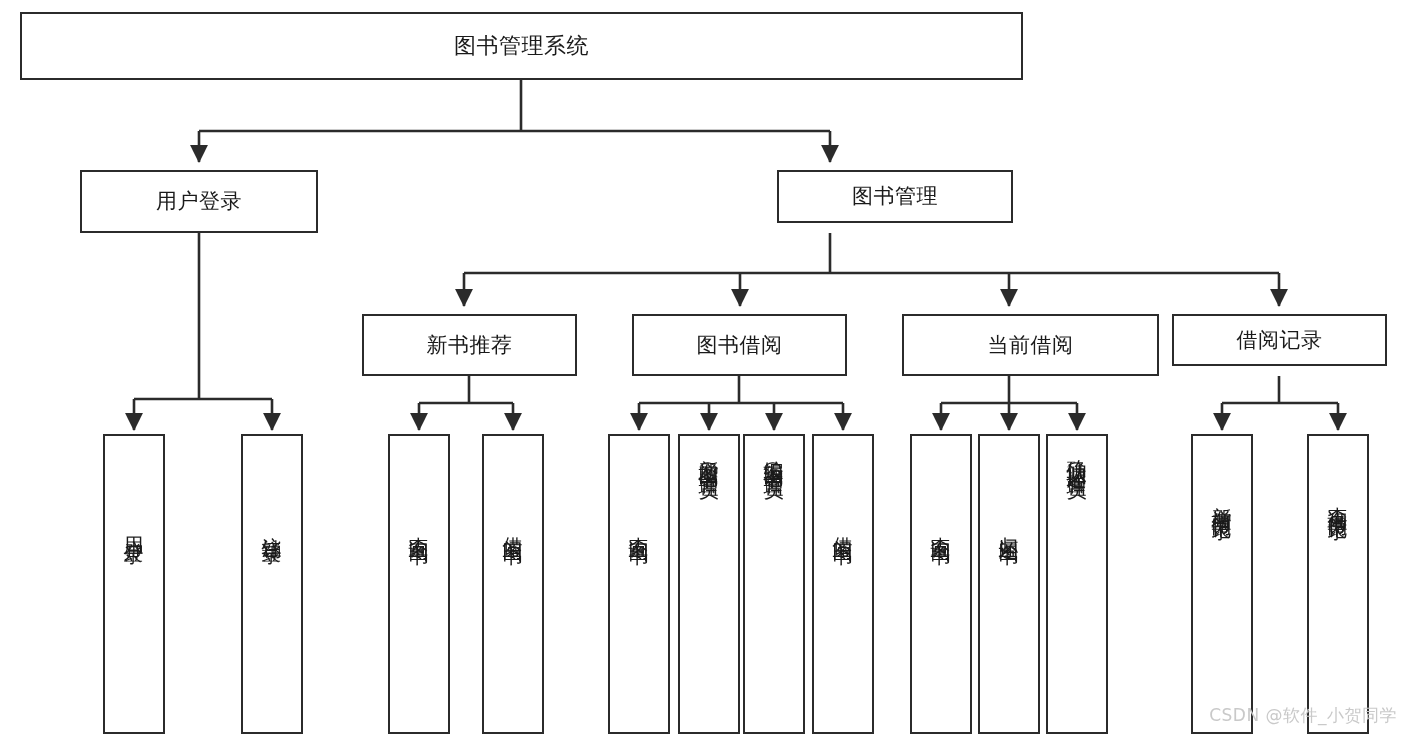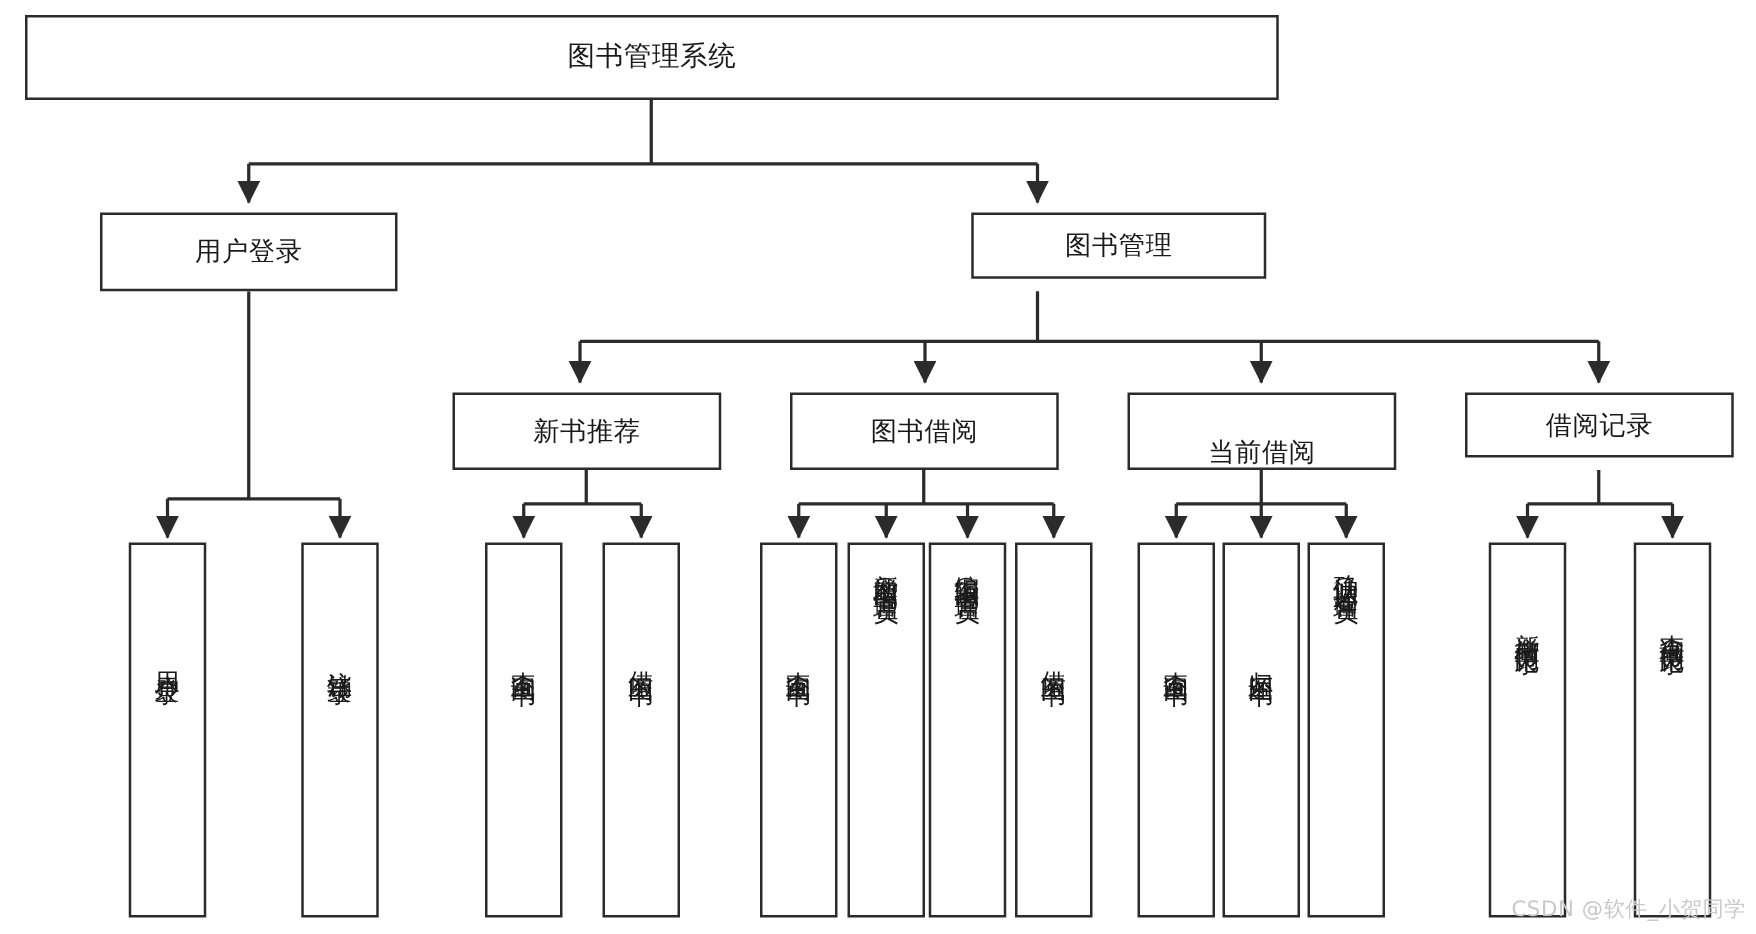--- a/index.html
+++ b/index.html
@@ -63,21 +63,21 @@
     white-space: nowrap;
     display: block;
   }
   .node.leaf.mid .label  { margin-top: 85px; }
   .node.leaf.mid2 .label { margin-top: 55px; }
   .node.leaf.topalign .label { margin-top: 8px; }
 
   #watermark {
     position: absolute;
     right: 8px;
-    bottom: 8px;
+    bottom: 20px;
     font-size: 17px;
     color: #c9c9c9;
     letter-spacing: 0.5px;
     z-index: 5;
     white-space: nowrap;
   }
 </style>
 </head>
 <body>
 
@@ -143,21 +143,21 @@
   <div class="node level2" style="left:743px; top:170px; width:236px; height:53px;margin-left:34px;">
     <span class="label">图书管理</span>
   </div>
 
   <div class="node level3" style="left:362px; top:314px; width:215px; height:62px;">
     <span class="label">新书推荐</span>
   </div>
   <div class="node level3" style="left:632px; top:314px; width:215px; height:62px;">
     <span class="label">图书借阅</span>
   </div>
-  <div class="node level3" style="left:902px; top:314px; width:215px; height:62px;align-items:flex-end;">
+  <div class="node level3" style="left:902px; top:314px; width:257px; height:62px;">
     <span class="label">当前借阅</span>
   </div>
   <div class="node level3" style="left:1172px; top:314px; width:215px; height:52px;">
     <span class="label">借阅记录</span>
   </div>
 
   <div class="node leaf mid" style="left:103px; top:434px; width:62px; height:300px;">
     <span class="label">用户登录</span>
   </div>
   <div class="node leaf mid" style="left:241px; top:434px; width:62px; height:300px;">

